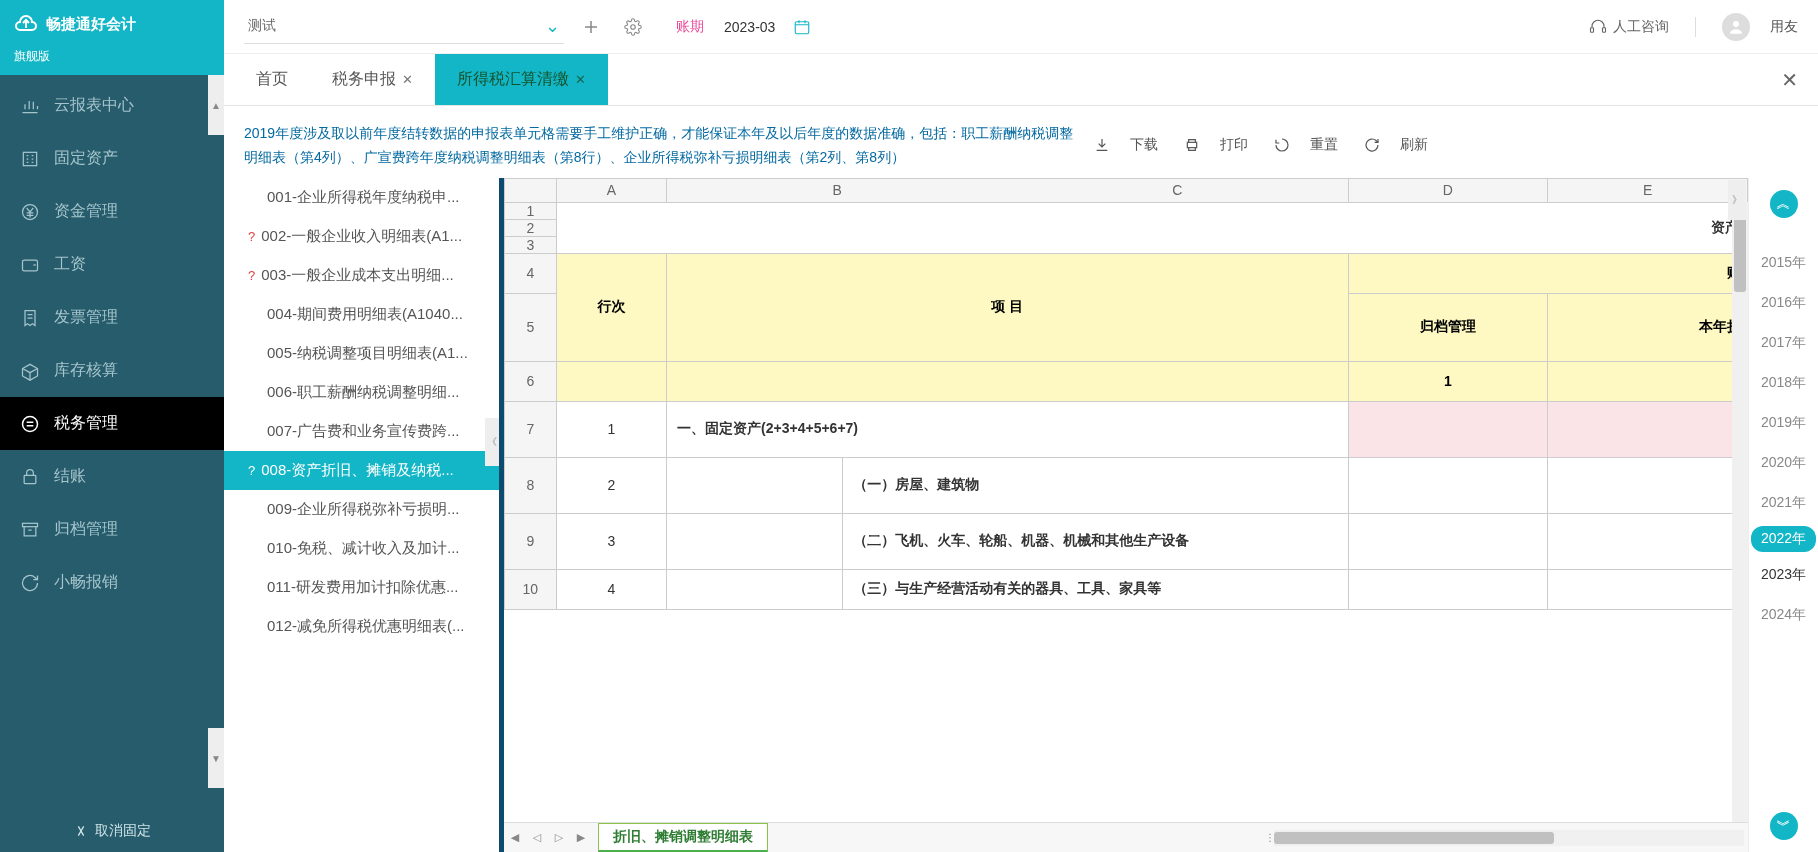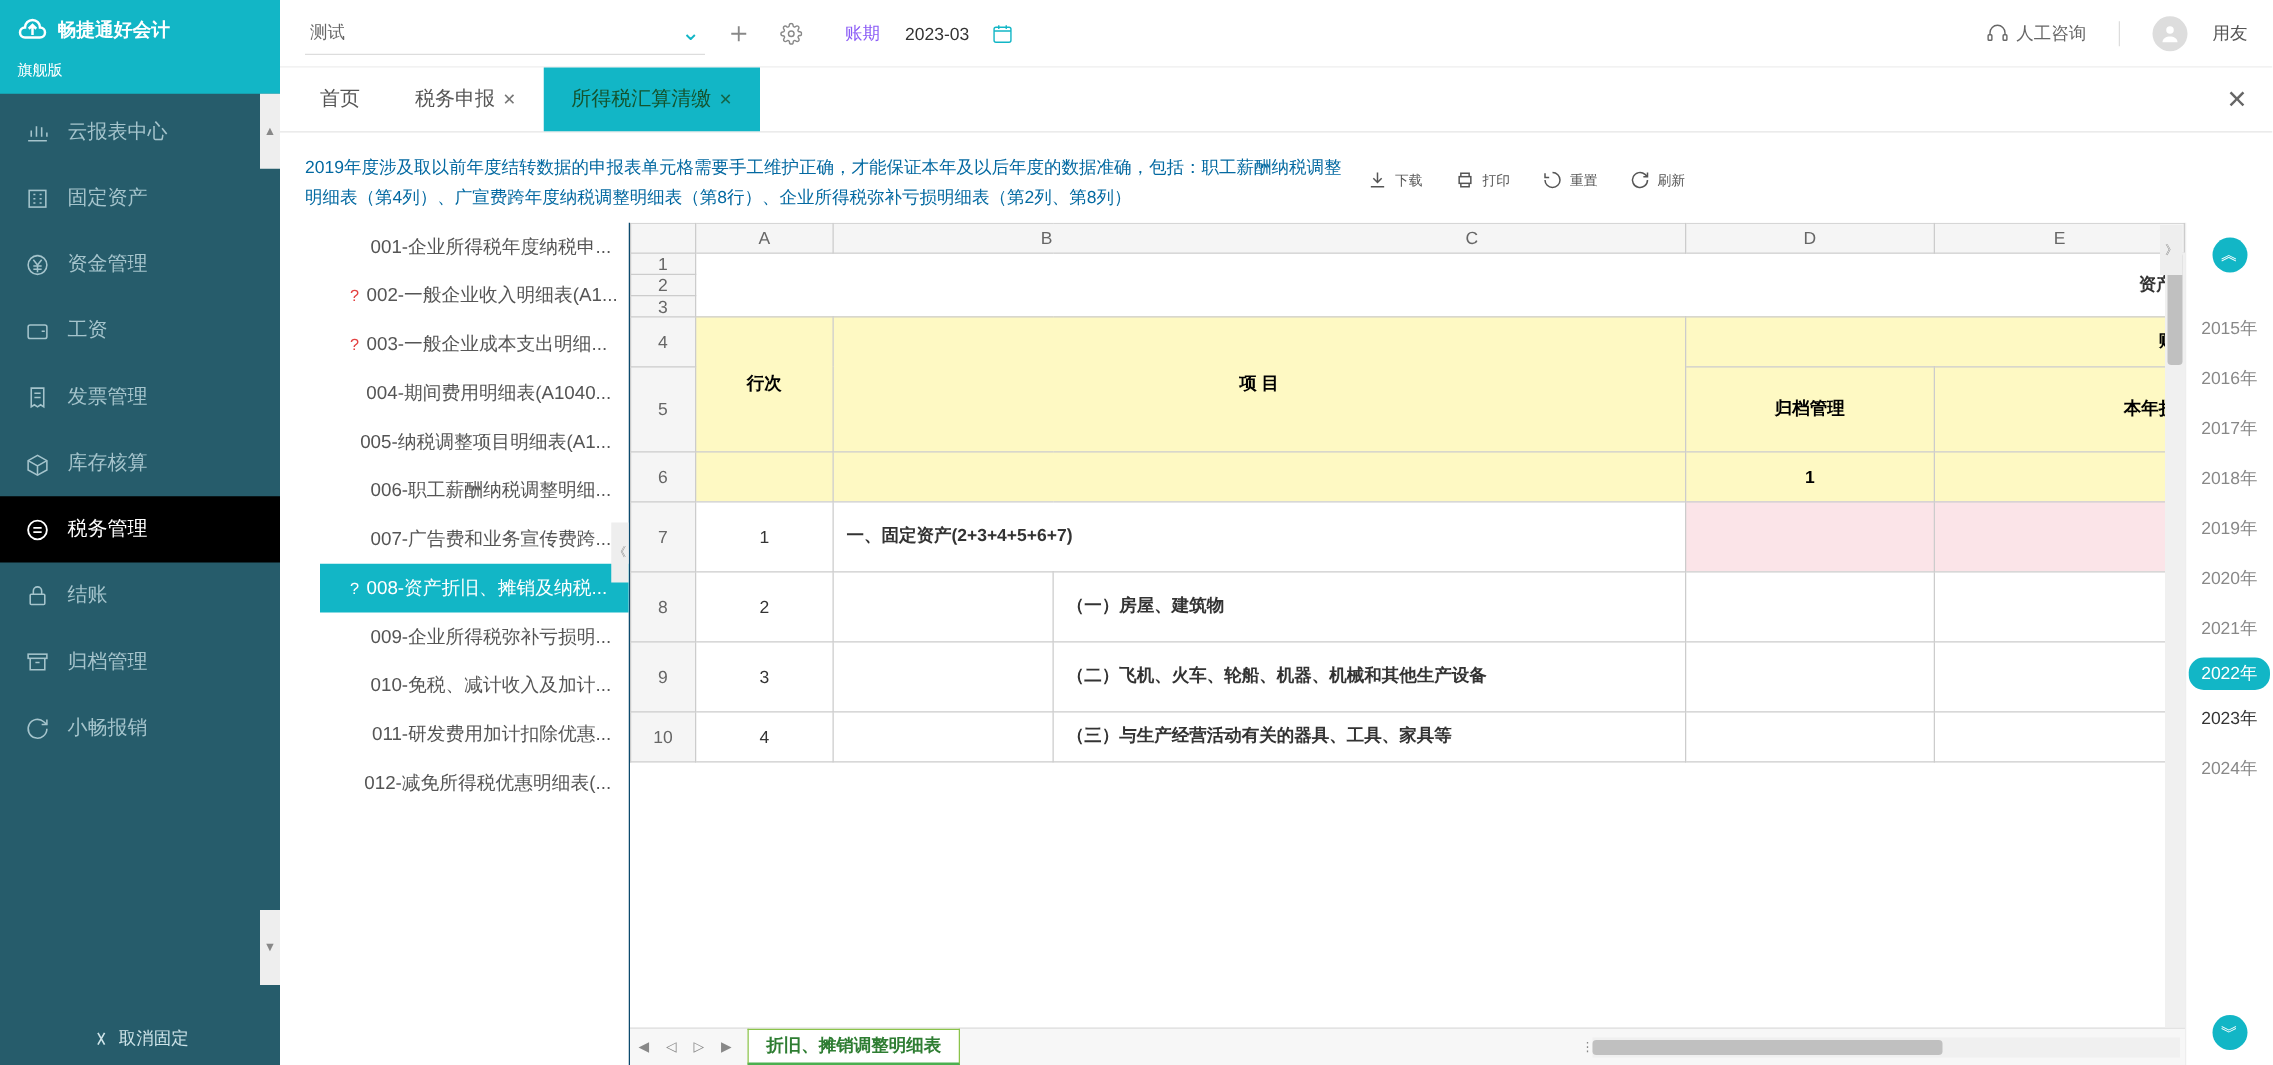--- a/index.html
+++ b/index.html
@@ -22,46 +22,46 @@
     .sidebar-footer { background: #265c6b; padding: 12px; text-align: center; font-size: 14px; color: #cde3e8; cursor: pointer; display:flex; align-items:center; justify-content:center; gap:6px; }
     
     
     .main { flex: 1; display: flex; flex-direction: column; }
     
     
     .topbar { height: 54px; display: flex; align-items: center; padding: 0 20px; border-bottom: 1px solid #eee; gap: 12px; }
     .company-select { flex: 0 0 320px; display: flex; align-items: center; justify-content: space-between; border-bottom: 1px solid #ddd; padding: 6px 4px; color: #666; cursor: pointer; }
     .company-select-chevron { color: #12b6c6; font-size: 18px; }
     .topbar-icon-btn { color: #888; padding: 6px; cursor: pointer; display: flex; align-items: center; }
-    .topbar-period-label { color: #8b5cf6; margin-left: 16px; }
+    .topbar-period-label { color: #ec4899; margin-left: 16px; }
     .topbar-period-value { color: #333; margin-left: 8px; }
     .topbar-spacer { flex: 1; }
     .topbar-right-btn { display: flex; align-items: center; gap: 6px; color: #666; cursor: pointer; }
     .topbar-divider { width: 1px; height: 20px; background: #ddd; margin: 0 14px; }
     .avatar { width: 28px; height: 28px; background: #ddd; border-radius: 50%; display: flex; align-items: center; justify-content: center; color: #fff; }
     
     
     .tabs { height: 52px; display: flex; align-items: center; border-bottom: 1px solid #e5e5e5; padding: 0 10px; }
     .tab { padding: 0 22px; height: 100%; display: flex; align-items: center; gap: 6px; cursor: pointer; color: #555; font-size: 16px; }
     .tab.active { background: #12b6c6; color: #14532d; }
     .tab-close { font-size: 13px; opacity: .8; }
     .tabs-spacer { flex: 1; }
     .tabs-close-all { font-size: 20px; padding: 0 10px; cursor: pointer; color: #666; }
     
     
     .notice-row { display: flex; padding: 16px 20px 8px; gap: 20px; align-items: flex-start; }
     .notice-text { flex: 1; color: #0369a1; font-size: 14px; line-height: 1.7; max-width: 830px; }
     .action-buttons { display: flex; gap: 26px; align-items: center; margin-top: 14px; }
-    .action-btn { display: flex; align-items: center; gap: 6px; color: #555; cursor: pointer; font-size: 11px; }
+    .action-btn { display: flex; align-items: center; gap: 20px; color: #555; cursor: pointer; font-size: 14px; }
     
     
     .content-body { display: flex; flex: 1; overflow: hidden; }
     
     
-    .report-list { width: 280px; border-right: 1px solid #0c4a6e; overflow: hidden; position: relative; padding-left: 32px; }
+    .report-list { width: 280px; border-right: 5px solid #0c4a6e; overflow: hidden; position: relative; }
     .report-item { padding: 10px 14px 10px 24px; cursor: pointer; white-space: nowrap; overflow: hidden; text-overflow: ellipsis; color: #555; font-size: 15px; display:flex; align-items:center; gap:6px; }
     .report-item.selected { background: #12b6c6; color: #fff; }
     .report-item-icon { color: #e34242; font-size: 13px; flex-shrink: 0; }
     .report-item.selected .report-item-icon { color: #fff; }
     .report-collapse { position: absolute; right: 0; top: 240px; width: 14px; height: 48px; background: #eee; display:flex; align-items:center; justify-content:center; font-size:10px; color:#888; cursor:pointer; }
     
     
     .sheet-area { flex: 1; display: flex; flex-direction: column; overflow: hidden; position: relative; }
     .sheet-grid { flex: 1; overflow: hidden; position: relative; }
     .sheet-table { border-collapse: collapse; width: 100%; }

